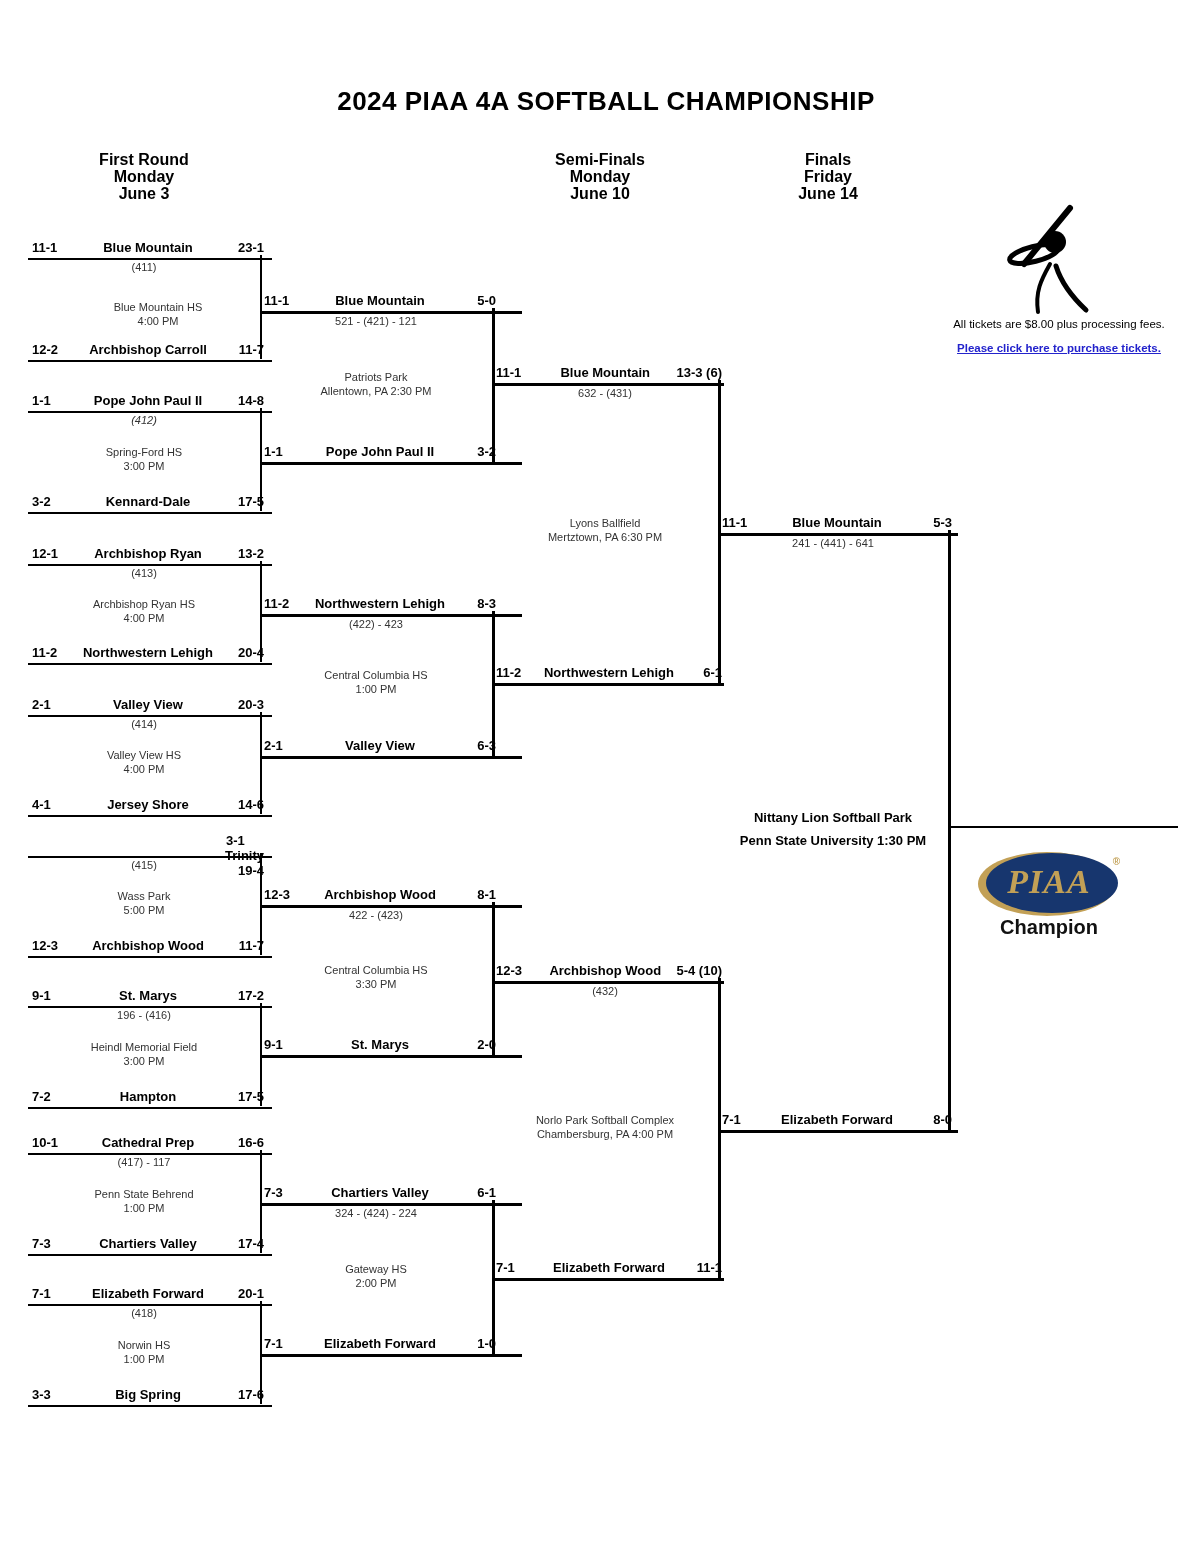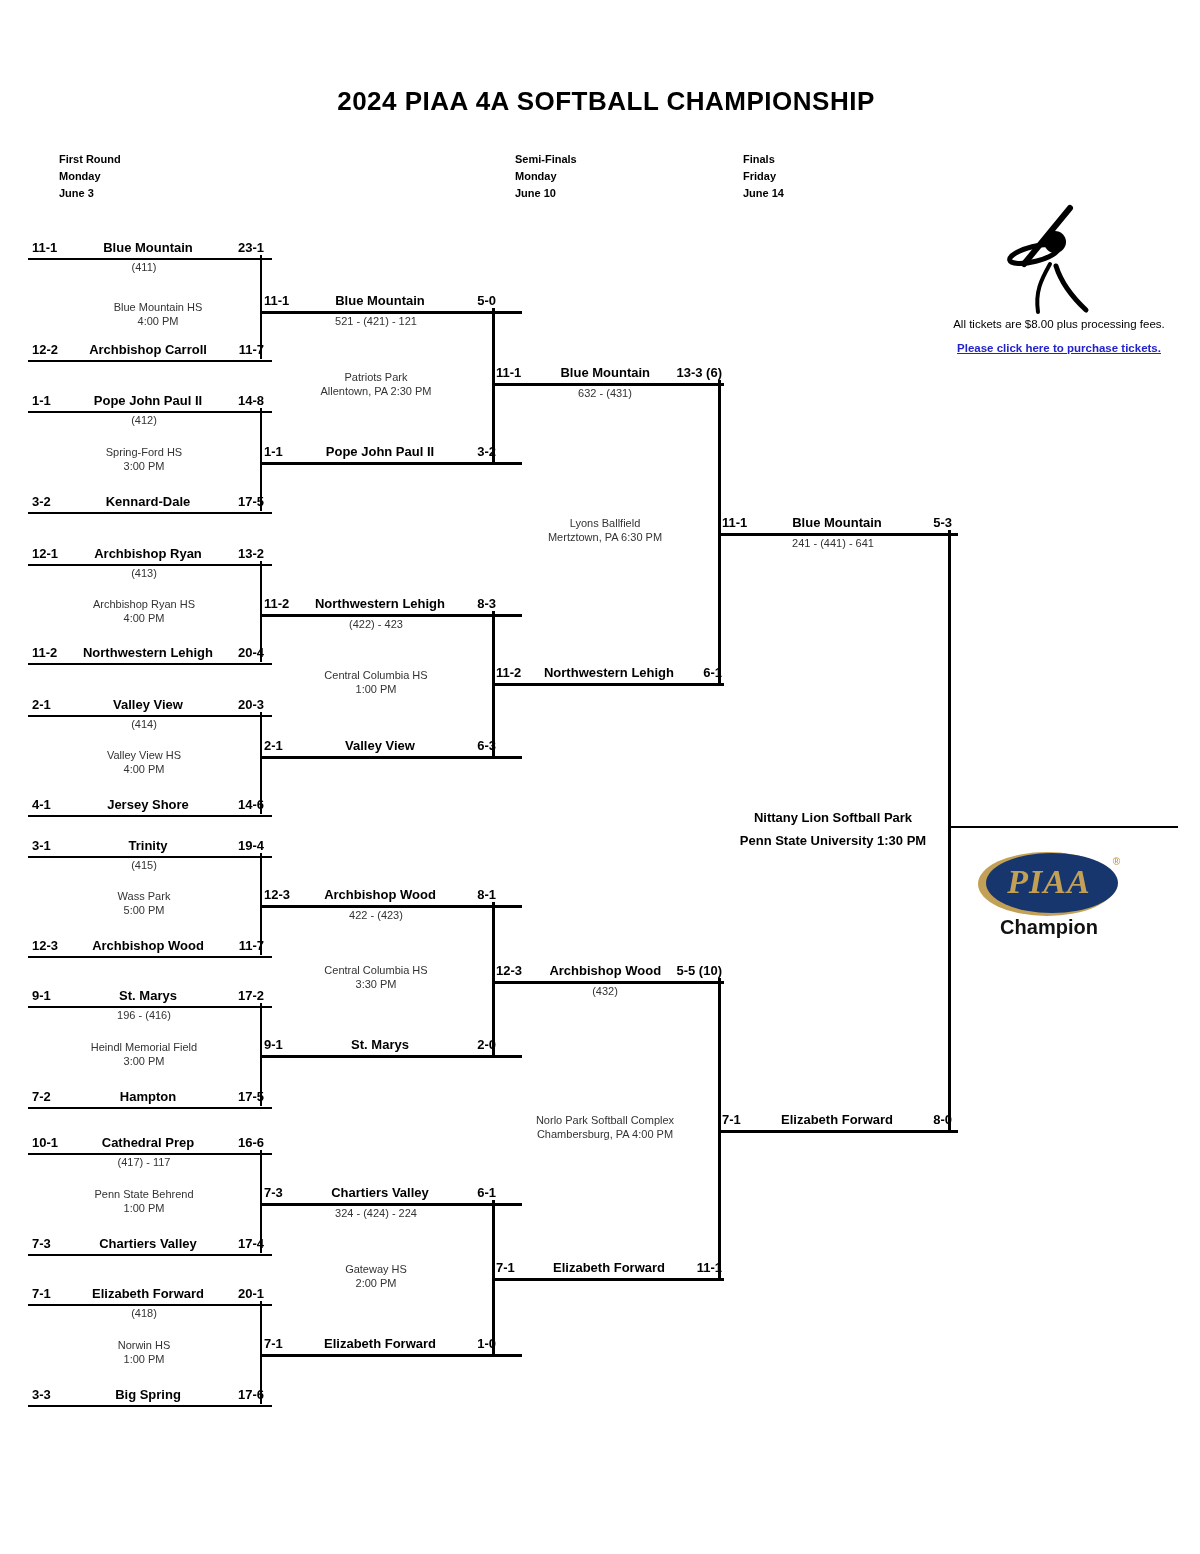--- a/index.html
+++ b/index.html
@@ -11,22 +11,22 @@
   html,body{margin:0;padding:0;background:#ffffff;}
   #stage{
     position:relative;width:1200px;height:1554px;background:#ffffff;overflow:hidden;
     font-family:"Liberation Sans","DejaVu Sans",sans-serif;color:#000;
   }
   .title{
     position:absolute;top:86px;left:12px;right:0;text-align:center;
     font-size:26px;font-weight:bold;letter-spacing:0.5px;
   }
   .col-header{
-    position:absolute;top:151px;width:170px;
-    font-weight:bold;font-size:11px;line-height:17px;
+    position:absolute;top:151px;width:170px;text-align:center;
+    font-weight:bold;font-size:16px;line-height:17px;
   }
   .slot{
     position:absolute;display:flex;align-items:flex-end;height:20px;
     font-weight:bold;font-size:13px;box-sizing:content-box;
     padding:0 8px 3px 4px;
   }
   .slot .seed{min-width:38px;text-align:left;}
   .slot .team{flex:1;text-align:center;white-space:nowrap;}
   .slot .res{min-width:38px;text-align:right;white-space:nowrap;}
   .slot.qf-pad{padding-right:26px;}
@@ -125,21 +125,21 @@
       <span class="seed">1-1</span>
       <span class="team">Pope John Paul II</span>
       <span class="res">14-8</span>
     </div>
     <div class="slot fr-pad" style="left: 28px; top: 489px; width: 232px; border-bottom: 2px solid var(--line);">
       <span class="seed">3-2</span>
       <span class="team">Kennard-Dale</span>
       <span class="res">17-5</span>
     </div>
     <div class="vline" style="left: 260px; top: 408px; width: 2px; height: 103px;"></div>
-    <div class="gnum" style="left: 28px; top: 414px; width: 232px;">(412)</div>
+    <div class="gnum" style="left: 28px; top: 414px; width: 232px; font-style: italic;">(412)</div>
     <div class="venue" style="left: 13px; top: 444.5px; width: 262px;">
       <div>Spring-Ford HS</div>
       <div>3:00 PM</div>
     </div>
     <div class="slot fr-pad" style="left: 28px; top: 541px; width: 232px; border-bottom: 2px solid var(--line);">
       <span class="seed">12-1</span>
       <span class="team">Archbishop Ryan</span>
       <span class="res">13-2</span>
     </div>
     <div class="slot fr-pad" style="left: 28px; top: 640px; width: 232px; border-bottom: 2px solid var(--line);">
@@ -162,21 +162,21 @@
       <span class="seed">4-1</span>
       <span class="team">Jersey Shore</span>
       <span class="res">14-6</span>
     </div>
     <div class="vline" style="left: 260px; top: 712px; width: 2px; height: 102px;"></div>
     <div class="gnum" style="left: 28px; top: 718px; width: 232px;">(414)</div>
     <div class="venue" style="left: 13px; top: 748px; width: 262px;">
       <div>Valley View HS</div>
       <div>4:00 PM</div>
     </div>
-    <div class="slot fr-pad" style="left: 28px; top: 833px; width: 232px; border-bottom: 2px solid var(--line);">
+    <div class="slot fr-pad" style="left: 28px; top: 833px; width: 232px; border-bottom: 2px solid var(--line); flex-direction: column;">
       <span class="seed">3-1</span>
       <span class="team">Trinity</span>
       <span class="res">19-4</span>
     </div>
     <div class="slot fr-pad" style="left: 28px; top: 933px; width: 232px; border-bottom: 2px solid var(--line);">
       <span class="seed">12-3</span>
       <span class="team">Archbishop Wood</span>
       <span class="res">11-7</span>
     </div>
     <div class="vline" style="left: 260px; top: 853px; width: 2px; height: 102px;"></div>
@@ -309,21 +309,21 @@
     </div>
     <div class="vline" style="left: 718px; top: 380px; width: 3px; height: 303px;"></div>
     <div class="gnum" style="left: 492px; top: 387px; width: 226px;">632 - (431)</div>
     <div class="venue" style="left: 477px; top: 516px; width: 256px;">
       <div>Lyons Ballfield</div>
       <div>Mertztown, PA 6:30 PM</div>
     </div>
     <div class="slot sf-pad" style="left: 492px; top: 958px; width: 226px; border-bottom: 3px solid var(--line);">
       <span class="seed">12-3</span>
       <span class="team">Archbishop Wood</span>
-      <span class="res">5-5 (10)</span>
+      <span class="res">5-4 (10)</span>
     </div>
     <div class="slot sf-pad" style="left: 492px; top: 1255px; width: 226px; border-bottom: 3px solid var(--line);">
       <span class="seed">7-1</span>
       <span class="team">Elizabeth Forward</span>
       <span class="res">11-1</span>
     </div>
     <div class="vline" style="left: 718px; top: 978px; width: 3px; height: 300px;"></div>
     <div class="gnum" style="left: 492px; top: 985px; width: 226px;">(432)</div>
     <div class="venue" style="left: 477px; top: 1112.5px; width: 256px;">
       <div>Norlo Park Softball Complex</div>

